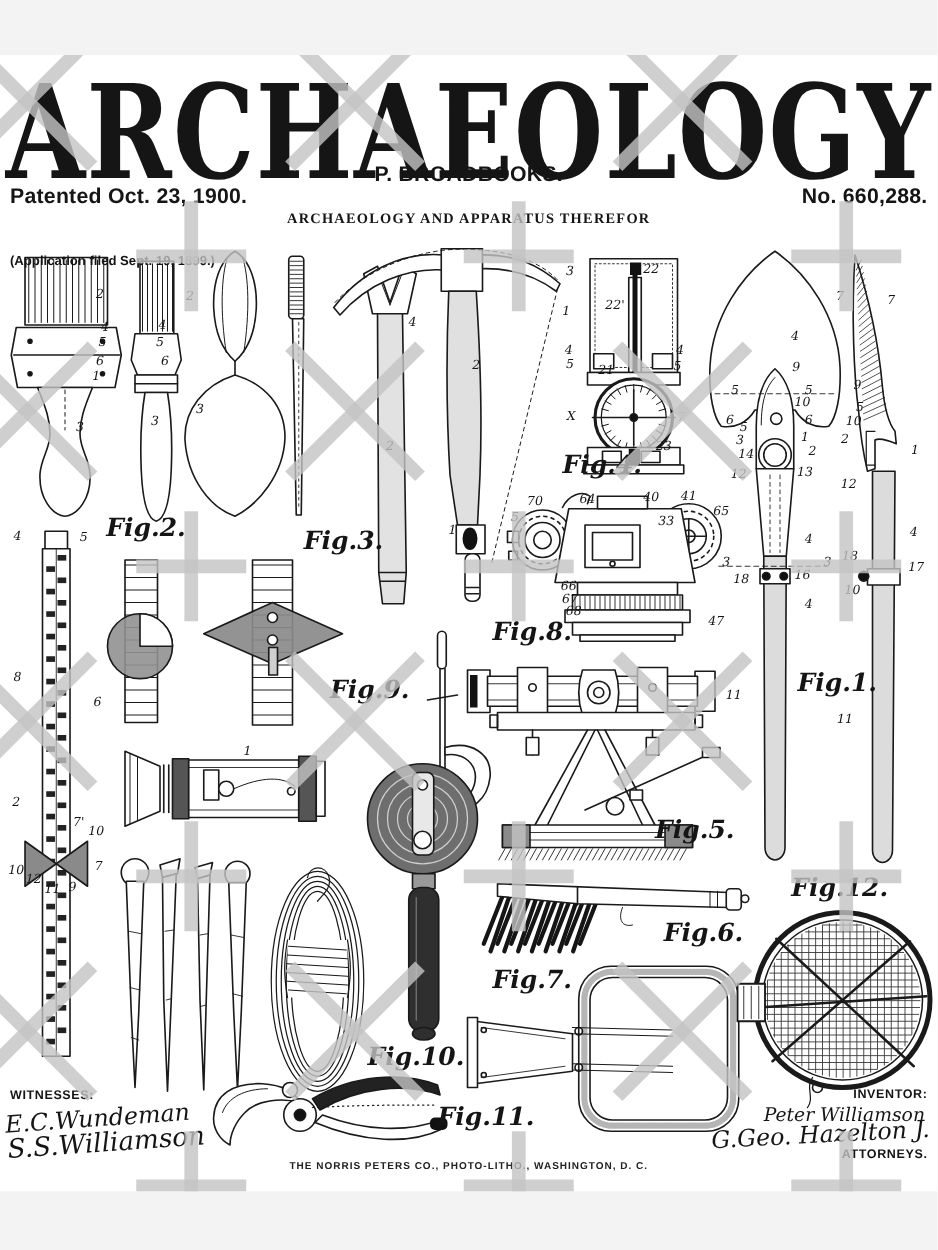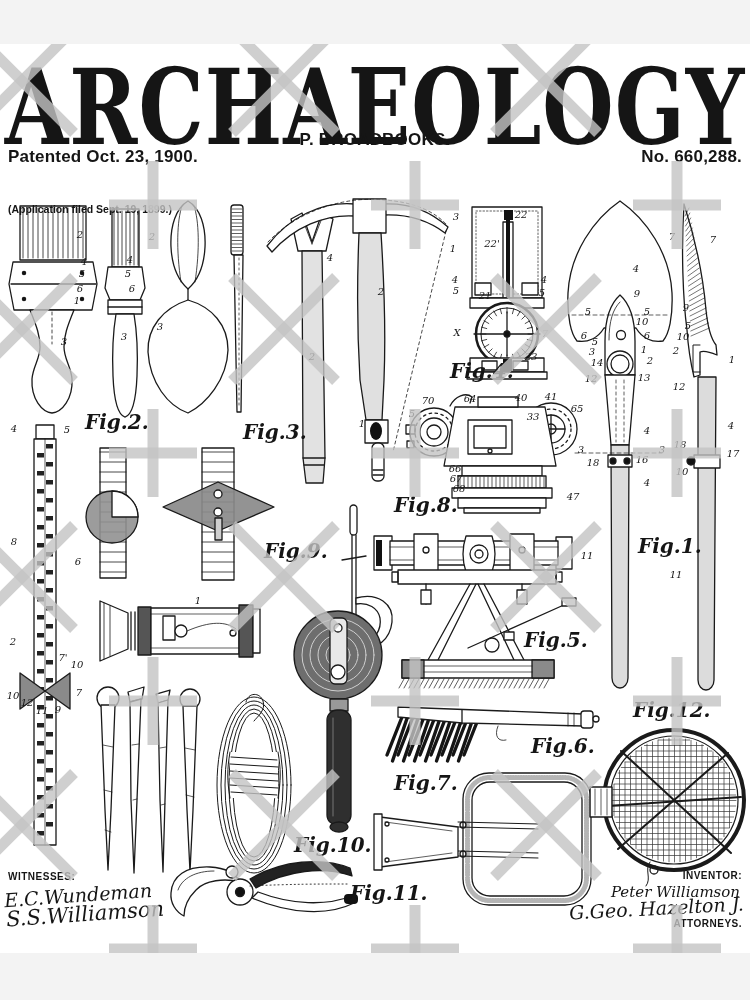--- a/index.html
+++ b/index.html
@@ -702,42 +702,44 @@
             <text x="42" y="714">11</text>
             <text x="198" y="604">1</text>
           </g>
 </g>
 </svg>
 
 <div class="t title">ARCHAEOLOGY</div>
 <div class="t hmain" style="left:8px;top:147px;">Patented Oct. 23, 1900.</div>
 <div class="t hsub" style="left:8px;top:167px;margin-top:36px;">(Application filed Sept. 19, 1899.)</div>
 <div class="t hmain" style="left:0;top:130px;width:750px;text-align:center;">P. BROADBOOKS.</div>
+<div class="t subtitle" style="left:0;top:169px;width:750px;text-align:center;">ARCHAEOLOGY AND APPARATUS THEREFOR</div>
 <div class="t hmain" style="right:8px;top:147px;">No. 660,288.</div>
 
 <div class="t figlab" style="left:638px;top:534px;">Fig.1.</div>
 <div class="t figlab" style="left:85px;top:410px;">Fig.2.</div>
 <div class="t figlab" style="left:243px;top:420px;">Fig.3.</div>
 <div class="t figlab" style="left:408px;top:359px;margin-left:42px;">Fig.4.</div>
-<div class="t figlab" style="left:524px;top:628px;text-align:right;">Fig.5.</div>
+<div class="t figlab" style="left:524px;top:651px;text-align:right;">Fig.5.</div>
 <div class="t figlab" style="left:531px;top:734px;">Fig.6.</div>
 <div class="t figlab" style="left:394px;top:771px;">Fig.7.</div>
 <div class="t figlab" style="left:394px;top:493px;">Fig.8.</div>
 <div class="t figlab" style="left:264px;top:539px;">Fig.9.</div>
 <div class="t figlab" style="left:294px;top:833px;">Fig.10.</div>
 <div class="t figlab" style="left:350px;top:881px;">Fig.11.</div>
 <div class="t figlab" style="left:633px;top:698px;">Fig.12.</div>
 
 <div class="t caps" style="left:8px;top:871px;">WITNESSES:</div>
 <div class="t sig" style="left:4px;top:884px;font-size:19px;transform:rotate(-4deg);">E.C.Wundeman</div>
 <div class="t sig" style="left:6px;top:902px;font-size:21px;transform:rotate(-4deg);">S.S.Williamson</div>
 <div class="t caps right" style="right:8px;top:870px;">INVENTOR:</div>
 <div class="t sig right" style="right:10px;top:883px;font-size:15px;">Peter Williamson</div>
 <div class="t sig right" style="right:6px;top:897px;font-size:19px;transform:rotate(-3deg);">G.Geo. Hazelton J.</div>
 <div class="t caps right" style="right:8px;top:918px;">ATTORNEYS.</div>
+<div class="t printer">THE NORRIS PETERS CO., PHOTO-LITHO., WASHINGTON, D. C.</div>
 
 <svg id="wm" width="750" height="1000" viewBox="0 0 750 1000">
         <line x1="-30" y1="29" x2="74" y2="133" stroke="#c4c4c4" stroke-width="11" opacity="0.8"></line>
         <line x1="74" y1="29" x2="-30" y2="133" stroke="#c4c4c4" stroke-width="11" opacity="0.8"></line>
         <line x1="232" y1="29" x2="336" y2="133" stroke="#c4c4c4" stroke-width="11" opacity="0.8"></line>
         <line x1="336" y1="29" x2="232" y2="133" stroke="#c4c4c4" stroke-width="11" opacity="0.8"></line>
         <line x1="494" y1="29" x2="598" y2="133" stroke="#c4c4c4" stroke-width="11" opacity="0.8"></line>
         <line x1="598" y1="29" x2="494" y2="133" stroke="#c4c4c4" stroke-width="11" opacity="0.8"></line>
         <line x1="756" y1="29" x2="860" y2="133" stroke="#c4c4c4" stroke-width="11" opacity="0.8"></line>
         <line x1="860" y1="29" x2="756" y2="133" stroke="#c4c4c4" stroke-width="11" opacity="0.8"></line>

